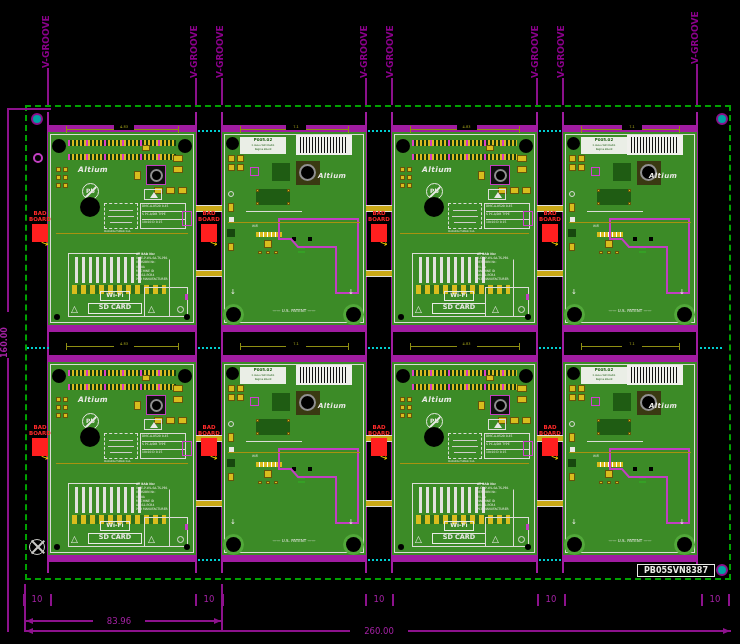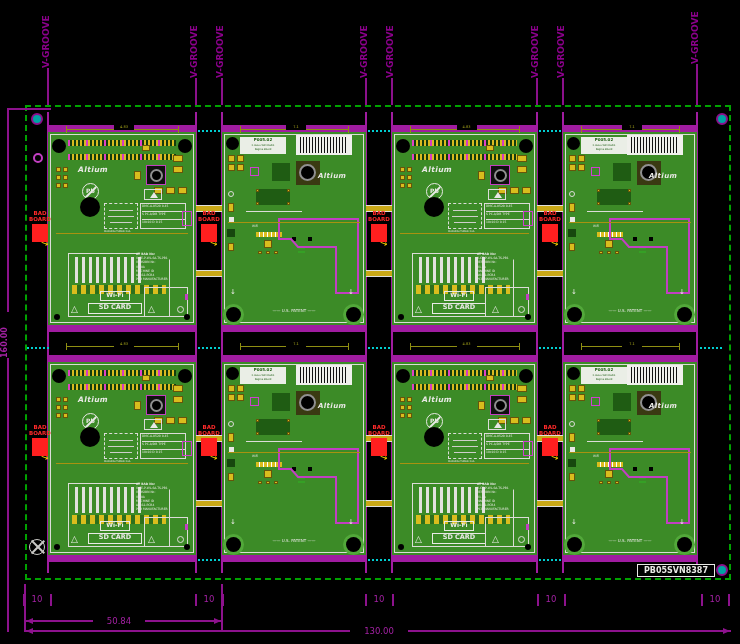--- a/index.html
+++ b/index.html
@@ -673,19 +673,19 @@
     <div class="dline" style="position: absolute; left: 564px; top: 594px; width: 1.5px; height: 12px; z-index: 3;"></div>
     <div class="dimt" style="position: absolute; left: 539px; top: 594px; width: 24px; height: 11px; font-size: 8.5px; line-height: 11px; text-align: center; z-index: 3;">10</div>
     <div class="dline" style="position: absolute; left: 701px; top: 594px; width: 1.5px; height: 12px; z-index: 3;"></div>
     <div class="dline" style="position: absolute; left: 728px; top: 594px; width: 1.5px; height: 12px; z-index: 3;"></div>
     <div class="dimt" style="position: absolute; left: 703px; top: 594px; width: 24px; height: 11px; font-size: 8.5px; line-height: 11px; text-align: center; z-index: 3;">10</div>
     <div class="dline" style="position: absolute; left: 24px; top: 584px; width: 1.5px; height: 48px; z-index: 3;"></div>
     <div class="dline" style="position: absolute; left: 221px; top: 584px; width: 1.5px; height: 48px; z-index: 3;"></div>
     <div class="dline" style="position: absolute; left: 25px; top: 620px; width: 197px; height: 2px; z-index: 3;"></div>
     <div class="a arrL" style="position: absolute; left: 26px; top: 618px; width: 7px; height: 0px; z-index: 3;"></div>
     <div class="a arrR" style="position: absolute; left: 214px; top: 618px; width: 7px; height: 0px; z-index: 3;"></div>
-    <div class="dimt" style="position: absolute; left: 93px; top: 615px; width: 52px; height: 12px; background: rgb(0, 0, 0); font-size: 8.5px; line-height: 12px; text-align: center; z-index: 4;">50.84</div>
+    <div class="dimt" style="position: absolute; left: 93px; top: 615px; width: 52px; height: 12px; background: rgb(0, 0, 0); font-size: 8.5px; line-height: 12px; text-align: center; z-index: 4;">83.96</div>
     <div class="dline" style="position: absolute; left: 25px; top: 630px; width: 706px; height: 2px; z-index: 3;"></div>
     <div class="a arrL" style="position: absolute; left: 26px; top: 628px; width: 7px; height: 0px; z-index: 3;"></div>
     <div class="a arrR" style="position: absolute; left: 723px; top: 628px; width: 7px; height: 0px; z-index: 3;"></div>
-    <div class="dimt" style="position: absolute; left: 350px; top: 625px; width: 58px; height: 12px; background: rgb(0, 0, 0); font-size: 8.5px; line-height: 12px; text-align: center; z-index: 4;">130.00</div>
+    <div class="dimt" style="position: absolute; left: 350px; top: 625px; width: 58px; height: 12px; background: rgb(0, 0, 0); font-size: 8.5px; line-height: 12px; text-align: center; z-index: 4;">260.00</div>
     <div style="position: absolute; left: 637px; top: 564px; width: 78px; height: 13px; border: 1px solid rgb(233, 233, 229); background: rgb(0, 0, 0); color: rgb(233, 233, 229); font-weight: bold; font-size: 8px; line-height: 11px; text-align: center; z-index: 5;">PB05SVN8387</div>
   </div>
 
 </body></html>

